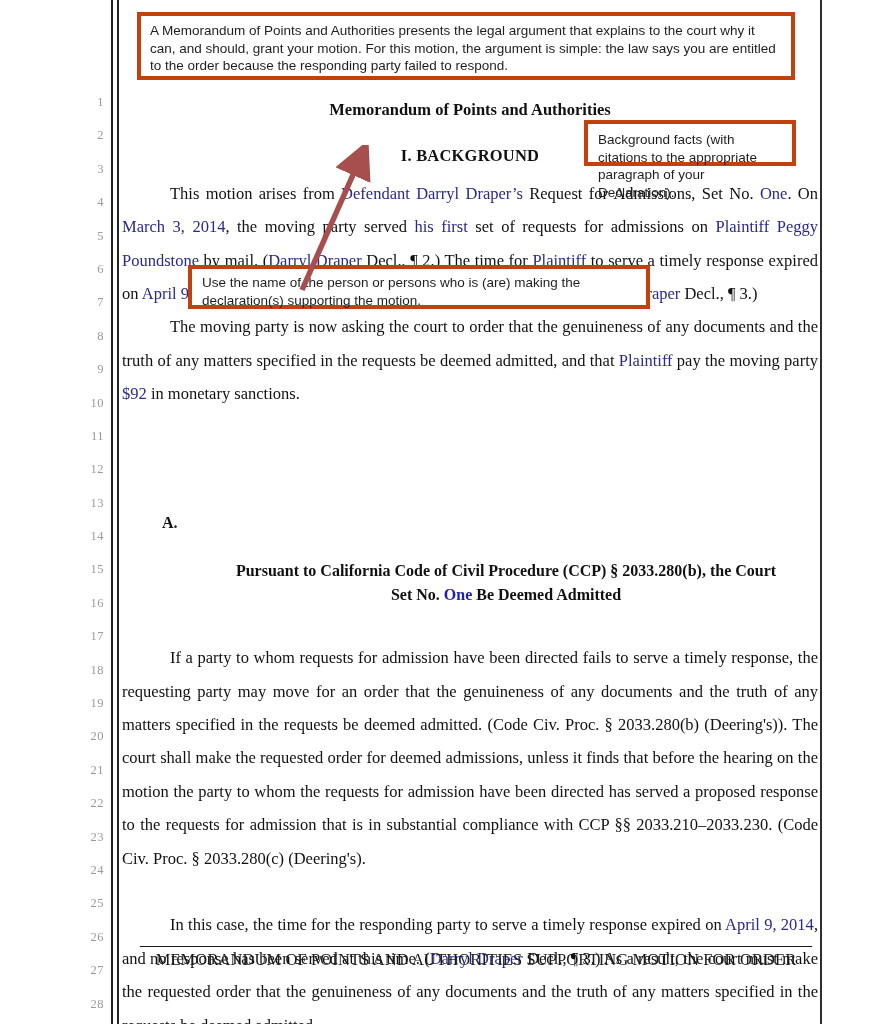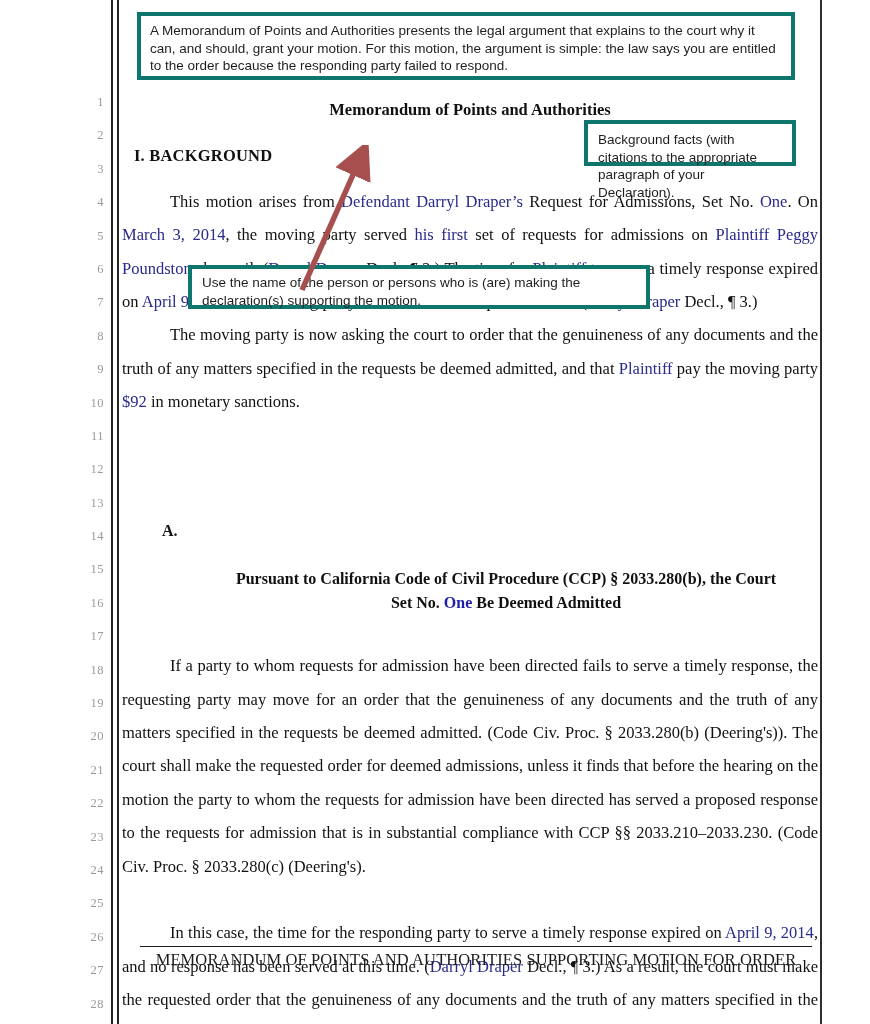--- a/index.html
+++ b/index.html
@@ -72,23 +72,24 @@
   .fld-b { color: #1f1fa8; font-weight: bold; }
 
   h1.doc-h {
     margin: 13px;
     font-size: 16.5px;
     font-weight: bold;
     text-align: center;
     line-height: 33.4px;
   }
   h2.doc-h2 {
-    margin: 12px;
+    margin: 4px;
     font-size: 16.5px;
     font-weight: bold;
+    text-align: center;
     line-height: 33.4px;
     letter-spacing: .2px;
   }
 
   p.body {
     margin: 0;
     line-height: 33.4px;
     text-align: justify;
     text-justify: inter-word;
   }
@@ -122,21 +123,21 @@
     font-size: 16.5px;
     line-height: 22.5px;
     color: #1b1b1b;
     letter-spacing: .1px;
   }
 
   
   .callout {
     position: absolute;
     background: #ffffff;
-    border: 4px solid #0f766e;
+    border: 4px solid #c2410c;
     box-sizing: border-box;
     font-family: "Liberation Sans", "DejaVu Sans", sans-serif;
     font-size: 13.5px;
     line-height: 17.5px;
     color: #1e1e1e;
     padding: 6px 9px;
   }
   #callout-1 { left: 137px; top: 12px;  width: 658px; height: 68px; }
   #callout-2 { left: 584px; top: 103px; width: 212px; height: 46px; padding: 7px 10px; margin-top: 17px; }
   #callout-3 { left: 188px; top: 265px; width: 462px; height: 44px; padding: 5px 10px; }

